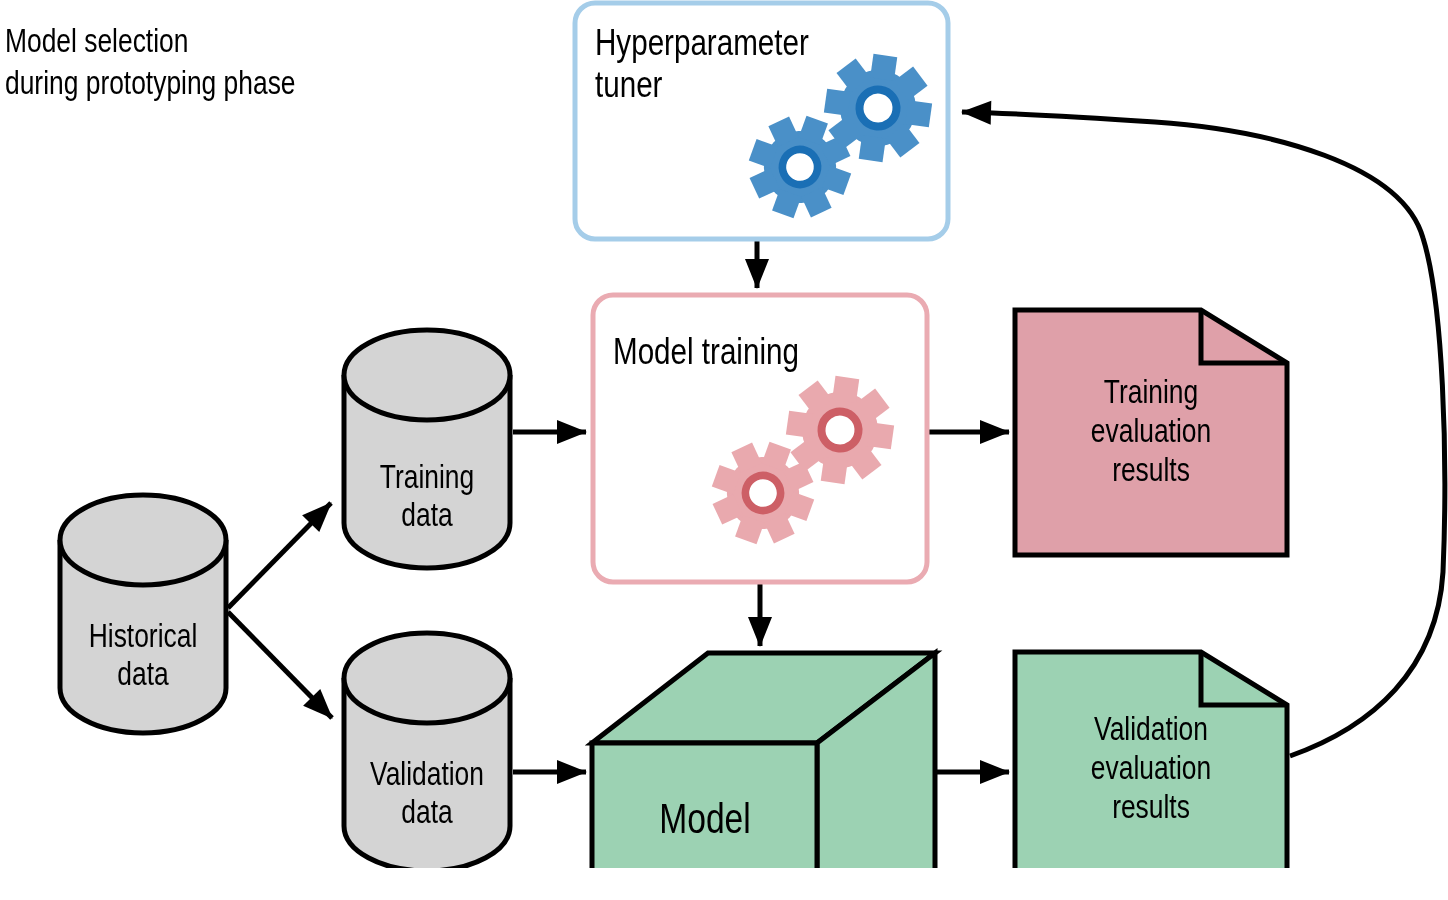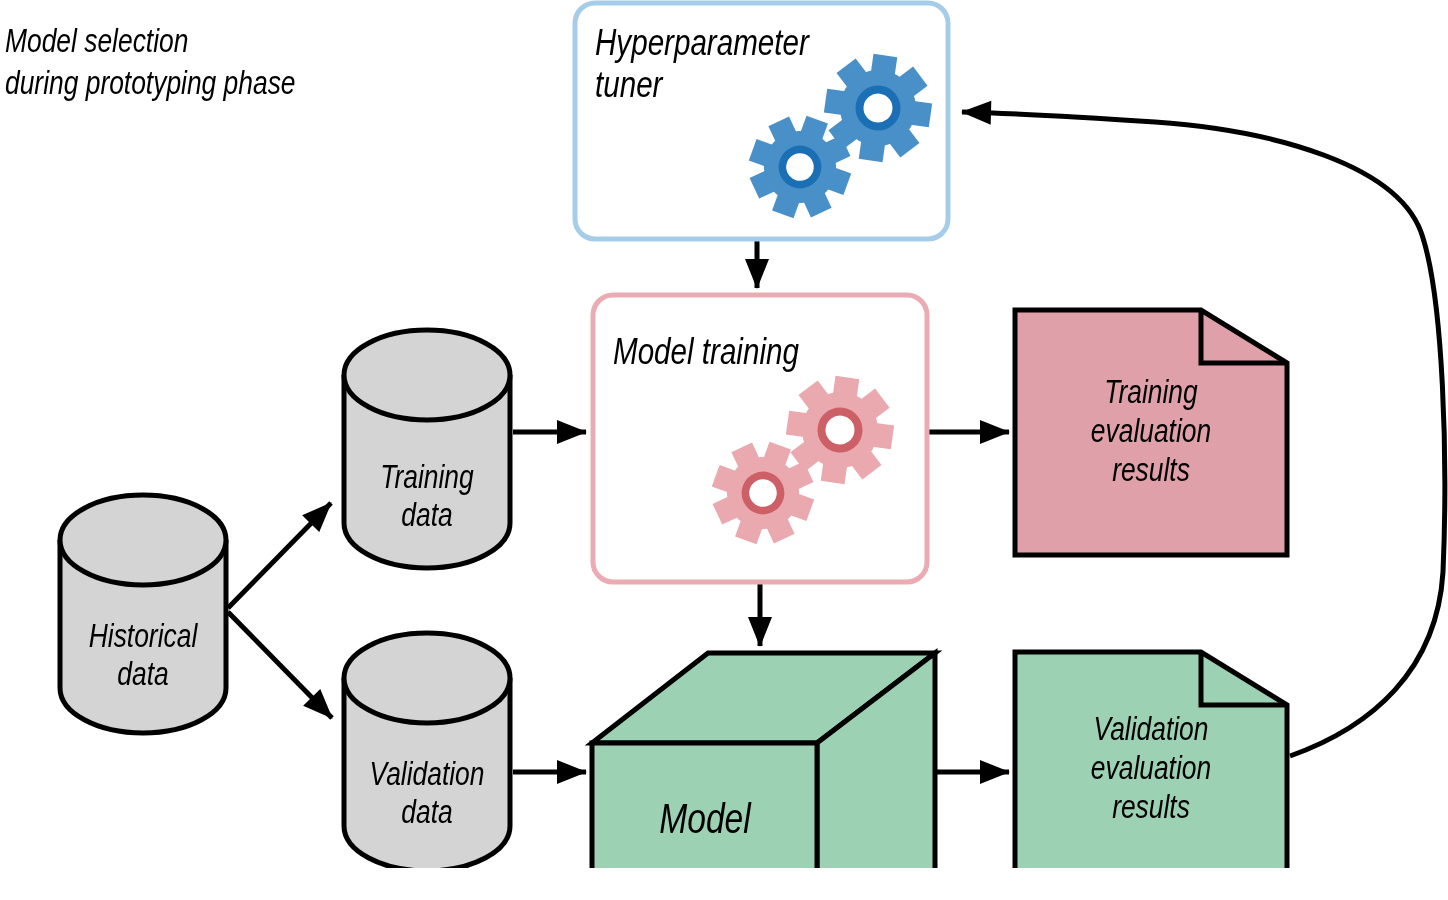--- a/index.html
+++ b/index.html
@@ -1,16 +1,16 @@
 <!DOCTYPE html>
 <html><head>
 <meta charset="utf-8">
 <style>
   html, body { margin: 0; padding: 0; background: #ffffff; }
-  .stage { width: 1448px; height: 868px; position: relative; overflow: hidden; font-style: italic; }
+  .stage { width: 1448px; height: 868px; position: relative; overflow: hidden; }
   svg { display: block; }
   text {
     font-family: "Liberation Sans", "DejaVu Sans", sans-serif;
     fill: #000000;
     font-weight: normal;
   }
   .t-title { font-size: 33px; }
   .t-box   { font-size: 37px; }
   .t-cyl   { font-size: 33px; text-anchor: middle; }
   .t-doc   { font-size: 33px; text-anchor: middle; }

